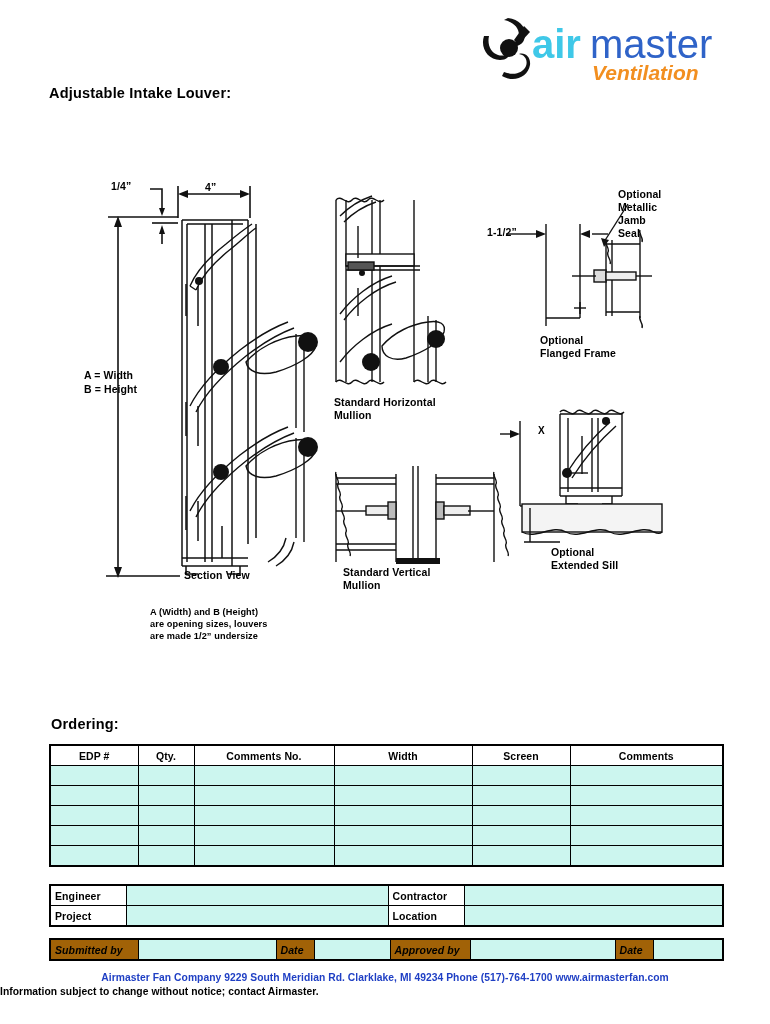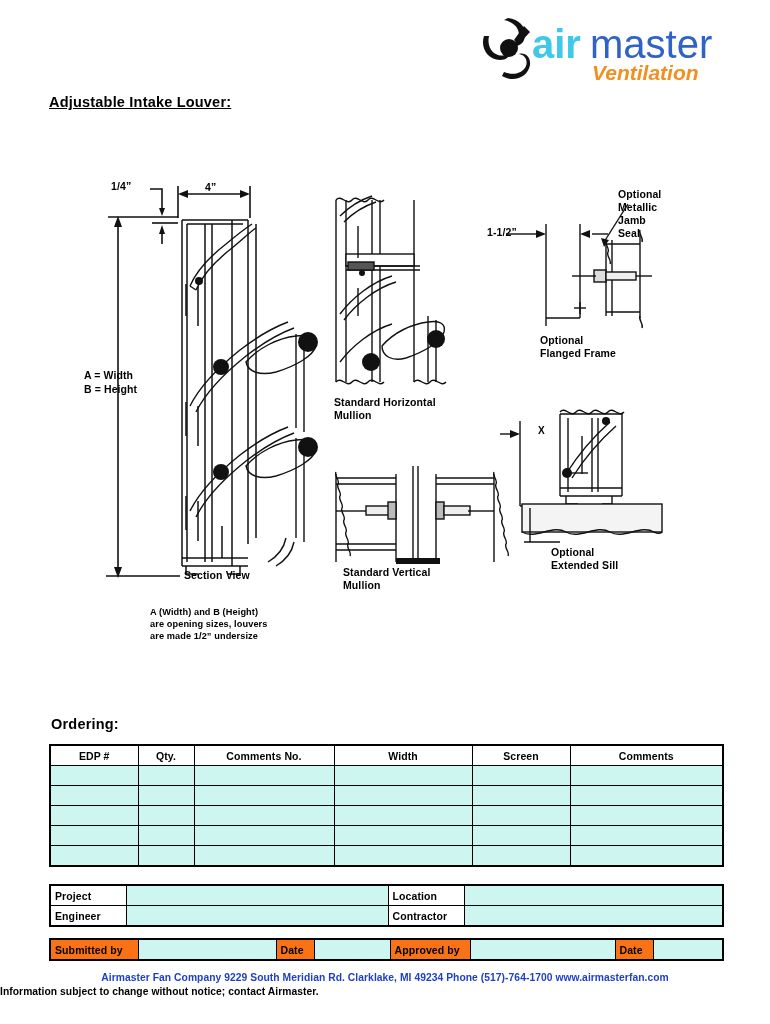--- a/index.html
+++ b/index.html
@@ -30,25 +30,24 @@
     width: 268px;
     height: 72px;
     text-align: center;
   }
   .logo svg { display: block; }
 
   
   .page-title {
     position: absolute;
     left: 49px;
-    top: 94px;
+    top: 85px;
     font-size: 14.5px;
     font-weight: bold;
     letter-spacing: 0.2px;
-    text-decoration: underline;
   }
   .ordering-title {
     position: absolute;
     left: 51px;
     top: 716px;
     font-size: 14.5px;
     font-weight: bold;
     letter-spacing: 0.2px;
   }
 
@@ -128,21 +127,21 @@
     border: 2.5px solid #000;
   }
   .sign-table td {
     border: 1.6px solid #000;
     height: 19px;
     padding: 0 0 0 4px;
     font-size: 10.5px;
     font-weight: bold;
     letter-spacing: 0.1px;
   }
-  .sign-table td.lbl { background: #f97316; white-space: nowrap; }
+  .sign-table td.lbl { background: #a16207; white-space: nowrap; font-style: italic; }
   .sign-table td.val { background: #ccf6ef; }
 
   
   .footer-line1 {
     position: absolute;
     left: 0;
     top: 972px;
     width: 770px;
     text-align: center;
     font-size: 10.3px;
@@ -504,29 +503,29 @@
 
   <table class="info-table">
     <colgroup>
       <col style="width:76px">
         <col style="width:262px">
       <col style="width:76px">
         <col style="width:259px">
     </colgroup>
     <tbody>
       <tr>
+        <td class="lbl">Engineer</td>
+        <td class="val"></td>
+        <td class="lbl">Contractor</td>
+        <td class="val"></td>
+      </tr>
+      <tr>
         <td class="lbl">Project</td>
         <td class="val"></td>
         <td class="lbl">Location</td>
-        <td class="val"></td>
-      </tr>
-      <tr>
-        <td class="lbl">Engineer</td>
-        <td class="val"></td>
-        <td class="lbl">Contractor</td>
         <td class="val"></td>
       </tr>
     </tbody>
   </table>
 
   <table class="sign-table">
     <colgroup>
       <col style="width:88px">
         <col style="width:138px">
         <col style="width:38px">

